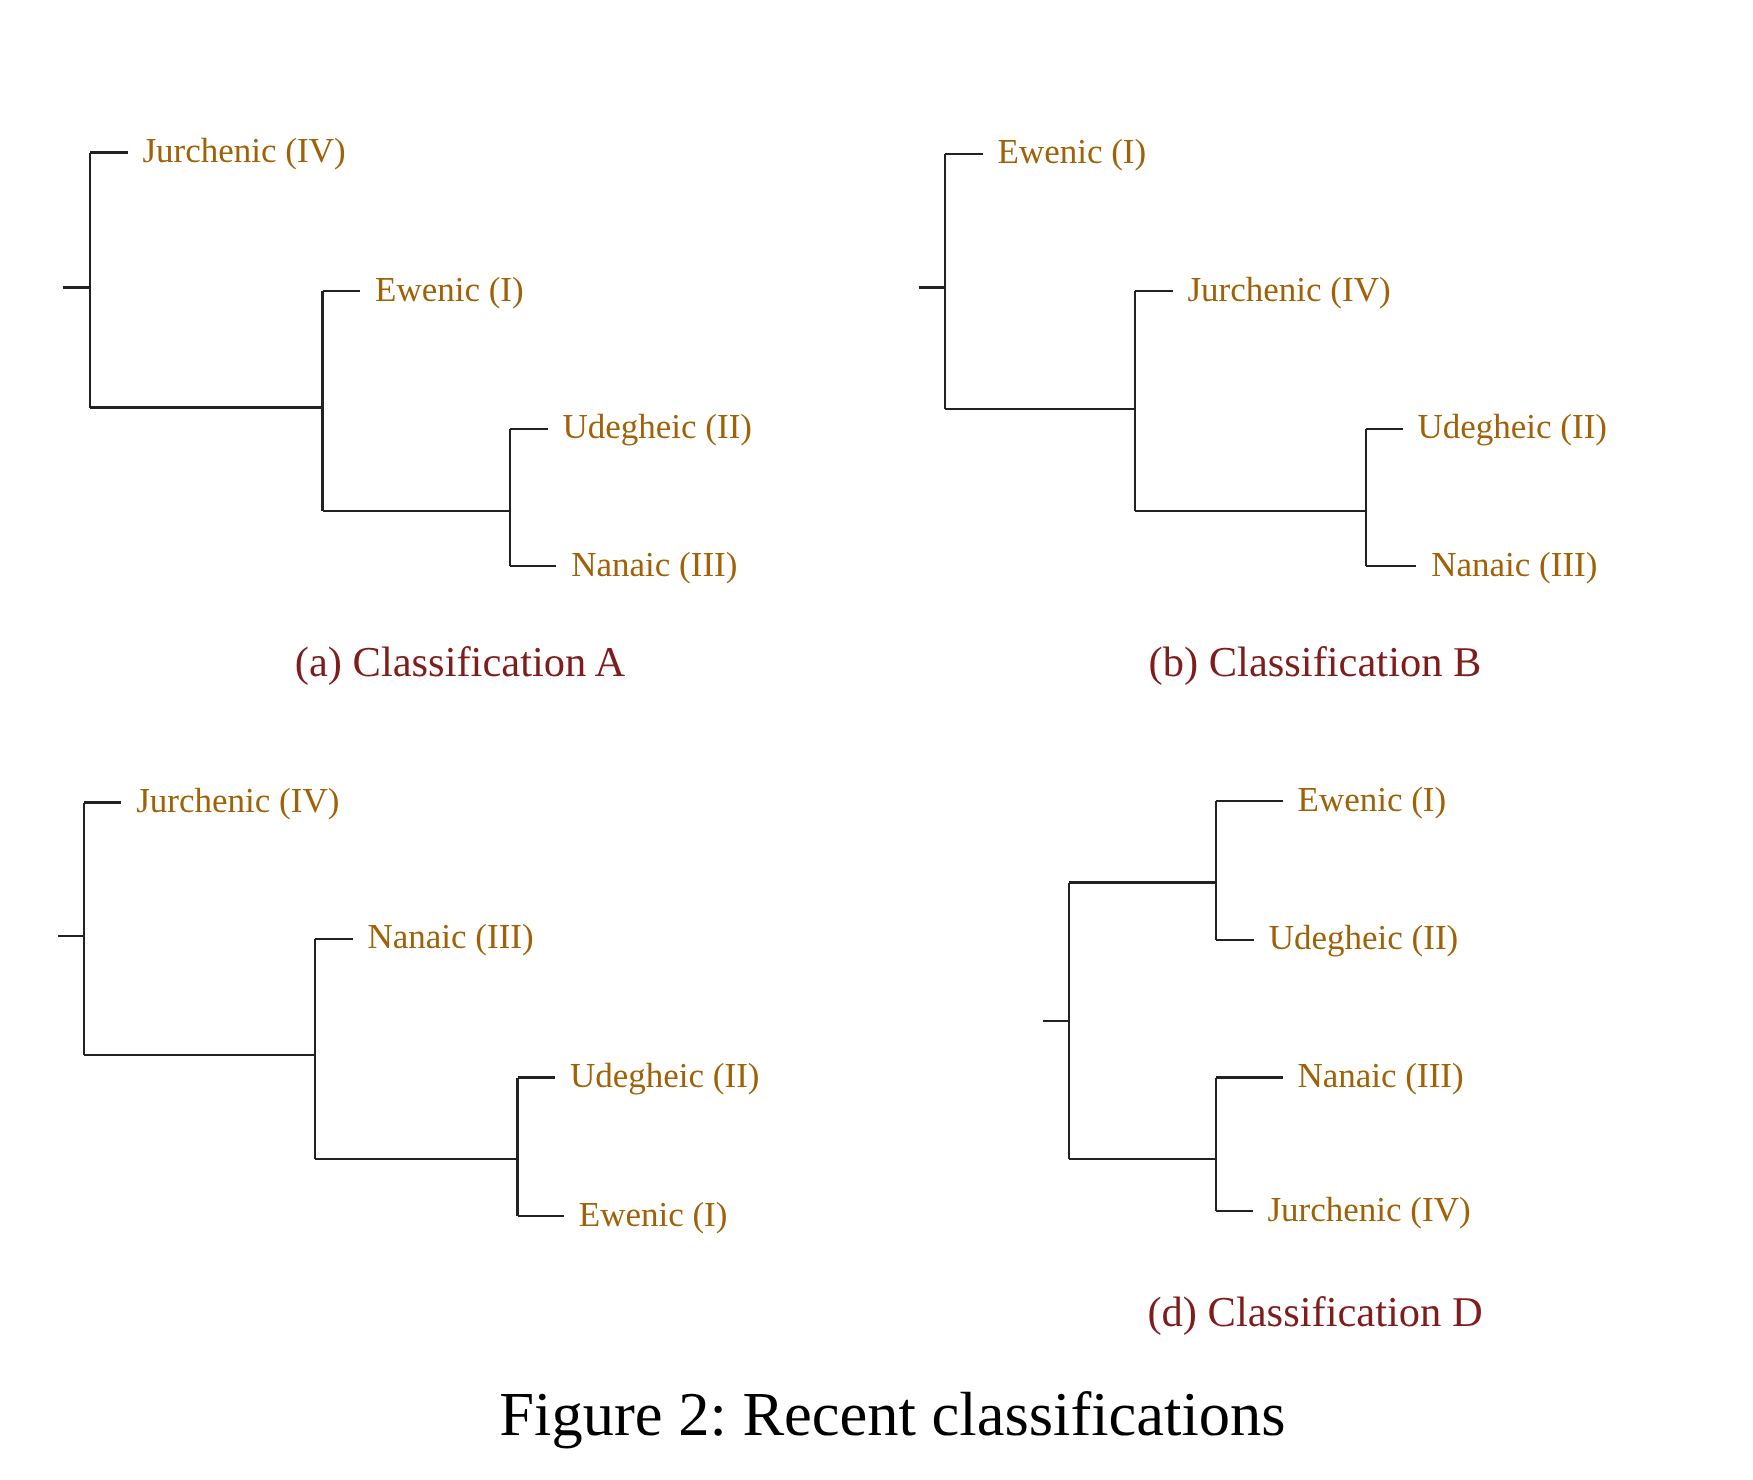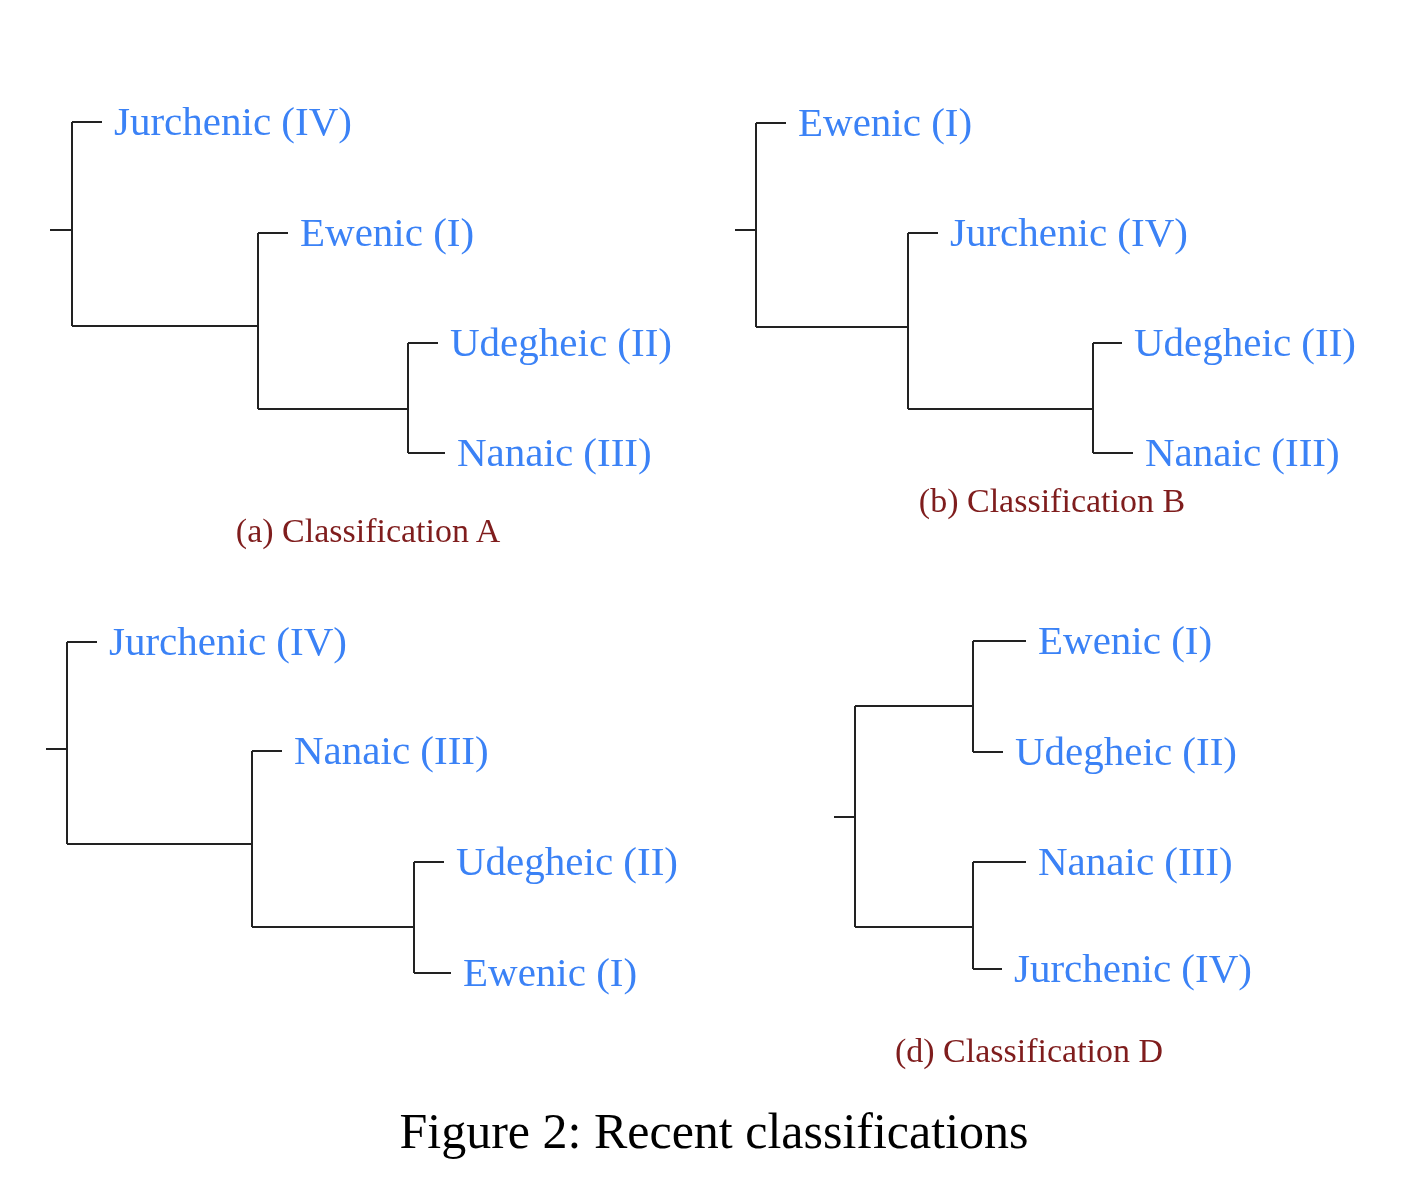--- a/index.html
+++ b/index.html
@@ -16,25 +16,25 @@
     font-family: "Liberation Serif", "DejaVu Serif", serif;
     color: #000000;
   }
   #tree-svg {
     position: absolute;
     left: 0;
     top: 0;
   }
   .taxon-label {
     position: absolute;
-    font-size: 41px;
+    font-size: 28px;
     line-height: 1;
     white-space: nowrap;
     transform: translateY(-52%);
-    color: #3b82f6;
+    color: #a16207;
   }
   .subcaption {
     position: absolute;
     font-size: 34px;
     line-height: 1;
     white-space: nowrap;
     transform: translateX(-50%);
     color: #7f1d1d;
   }
   .figure-caption {
@@ -107,19 +107,19 @@
       <span class="taxon-label" style="left: 456px; top: 862px;">Udegheic (II)</span>
       <span class="taxon-label" style="left: 463px; top: 973px;">Ewenic (I)</span>
       <span class="taxon-label" style="left: 1038px; top: 641px;">Ewenic (I)</span>
       <span class="taxon-label" style="left: 1015px; top: 752px;">Udegheic (II)</span>
       <span class="taxon-label" style="left: 1038px; top: 862px;">Nanaic (III)</span>
       <span class="taxon-label" style="left: 1014px; top: 969px;">Jurchenic (IV)</span>
     </div>
 
   <div class="subcaption" id="caption-a" style="left: 368px; top: 514px;">(a) Classification A</div>
 
-  <div class="subcaption" id="caption-b" style="left: 1052px; top: 484px;">(b) Classification B</div>
+  <div class="subcaption" id="caption-b" style="left: 1052px; top: 514px;">(b) Classification B</div>
 
 
-  <div class="subcaption" id="caption-d" style="left: 1029px; top: 1034px;">(d) Classification D</div>
+  <div class="subcaption" id="caption-d" style="left: 1052px; top: 1034px;">(d) Classification D</div>
 
   <div class="figure-caption" id="figure-caption" style="left: 714px; top: 1106px;">Figure 2: Recent classifications</div>
 </div>
 
 </body></html>

